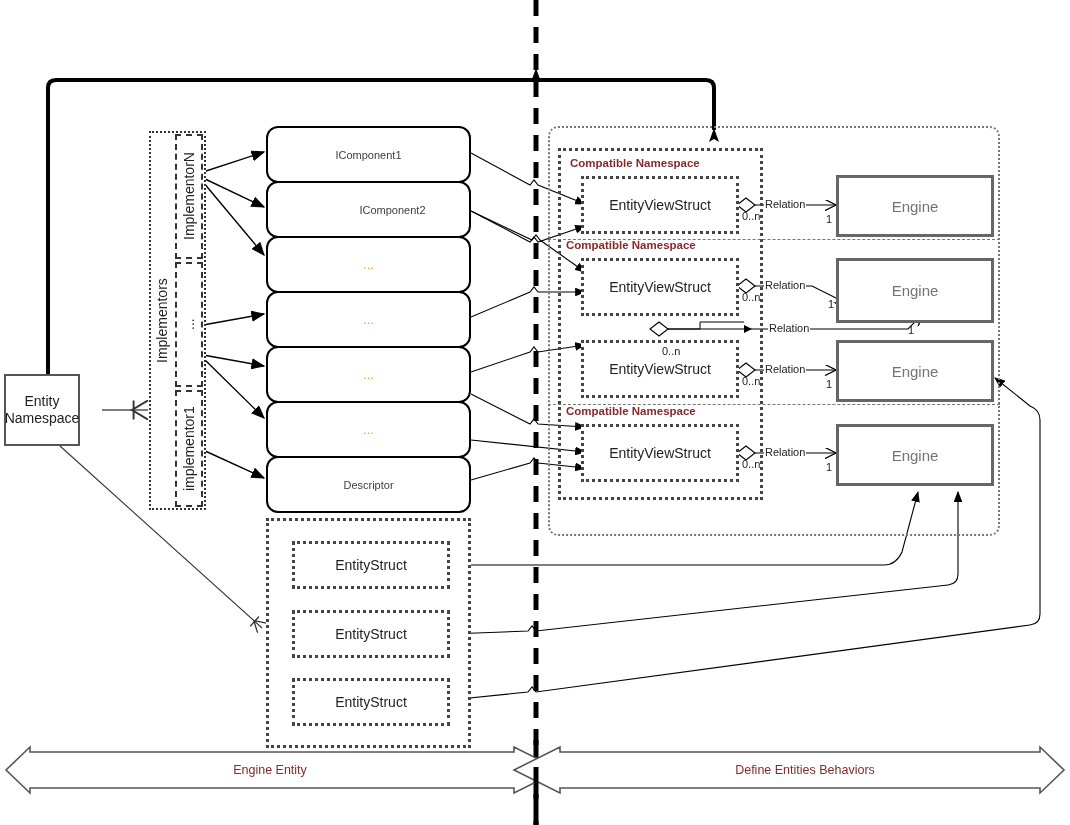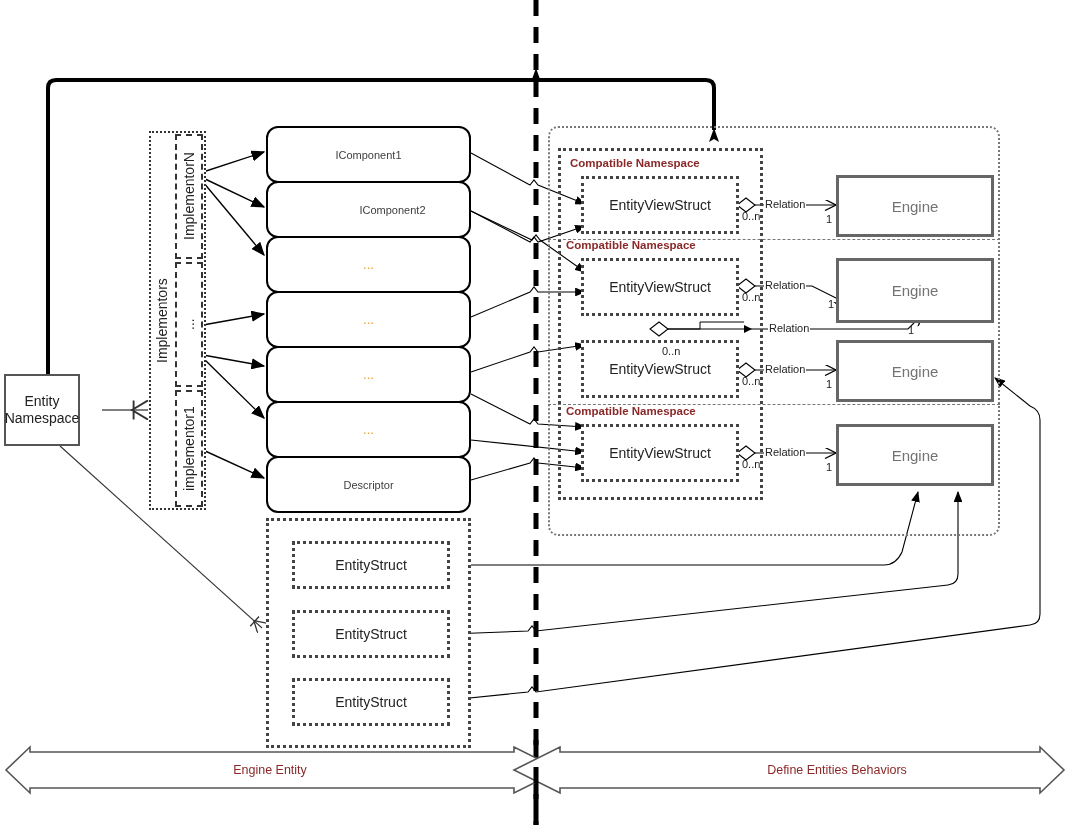--- a/index.html
+++ b/index.html
@@ -221,15 +221,15 @@
 
   <div class="relname" style="left:764px;top:363px;">Relation</div>
   <div class="mult" style="left:742px;top:375px;">0..n</div>
   <div class="mult" style="left:826px;top:378px;">1</div>
 
   <div class="relname" style="left:764px;top:446px;">Relation</div>
   <div class="mult" style="left:742px;top:458px;">0..n</div>
   <div class="mult" style="left:826px;top:461px;">1</div>
 
   <div class="abs band-label ctr" style="left:170px;top:760px;width:200px;height:20px;">Engine Entity</div>
-  <div class="abs band-label ctr" style="left:732px;top:760px;width:210px;height:20px;text-align:center;">Define Entities Behaviors</div>
+  <div class="abs band-label ctr" style="left:700px;top:760px;width:210px;height:20px;text-align:center;">Define Entities Behaviors</div>
 
 </div>
 
 </body></html>

